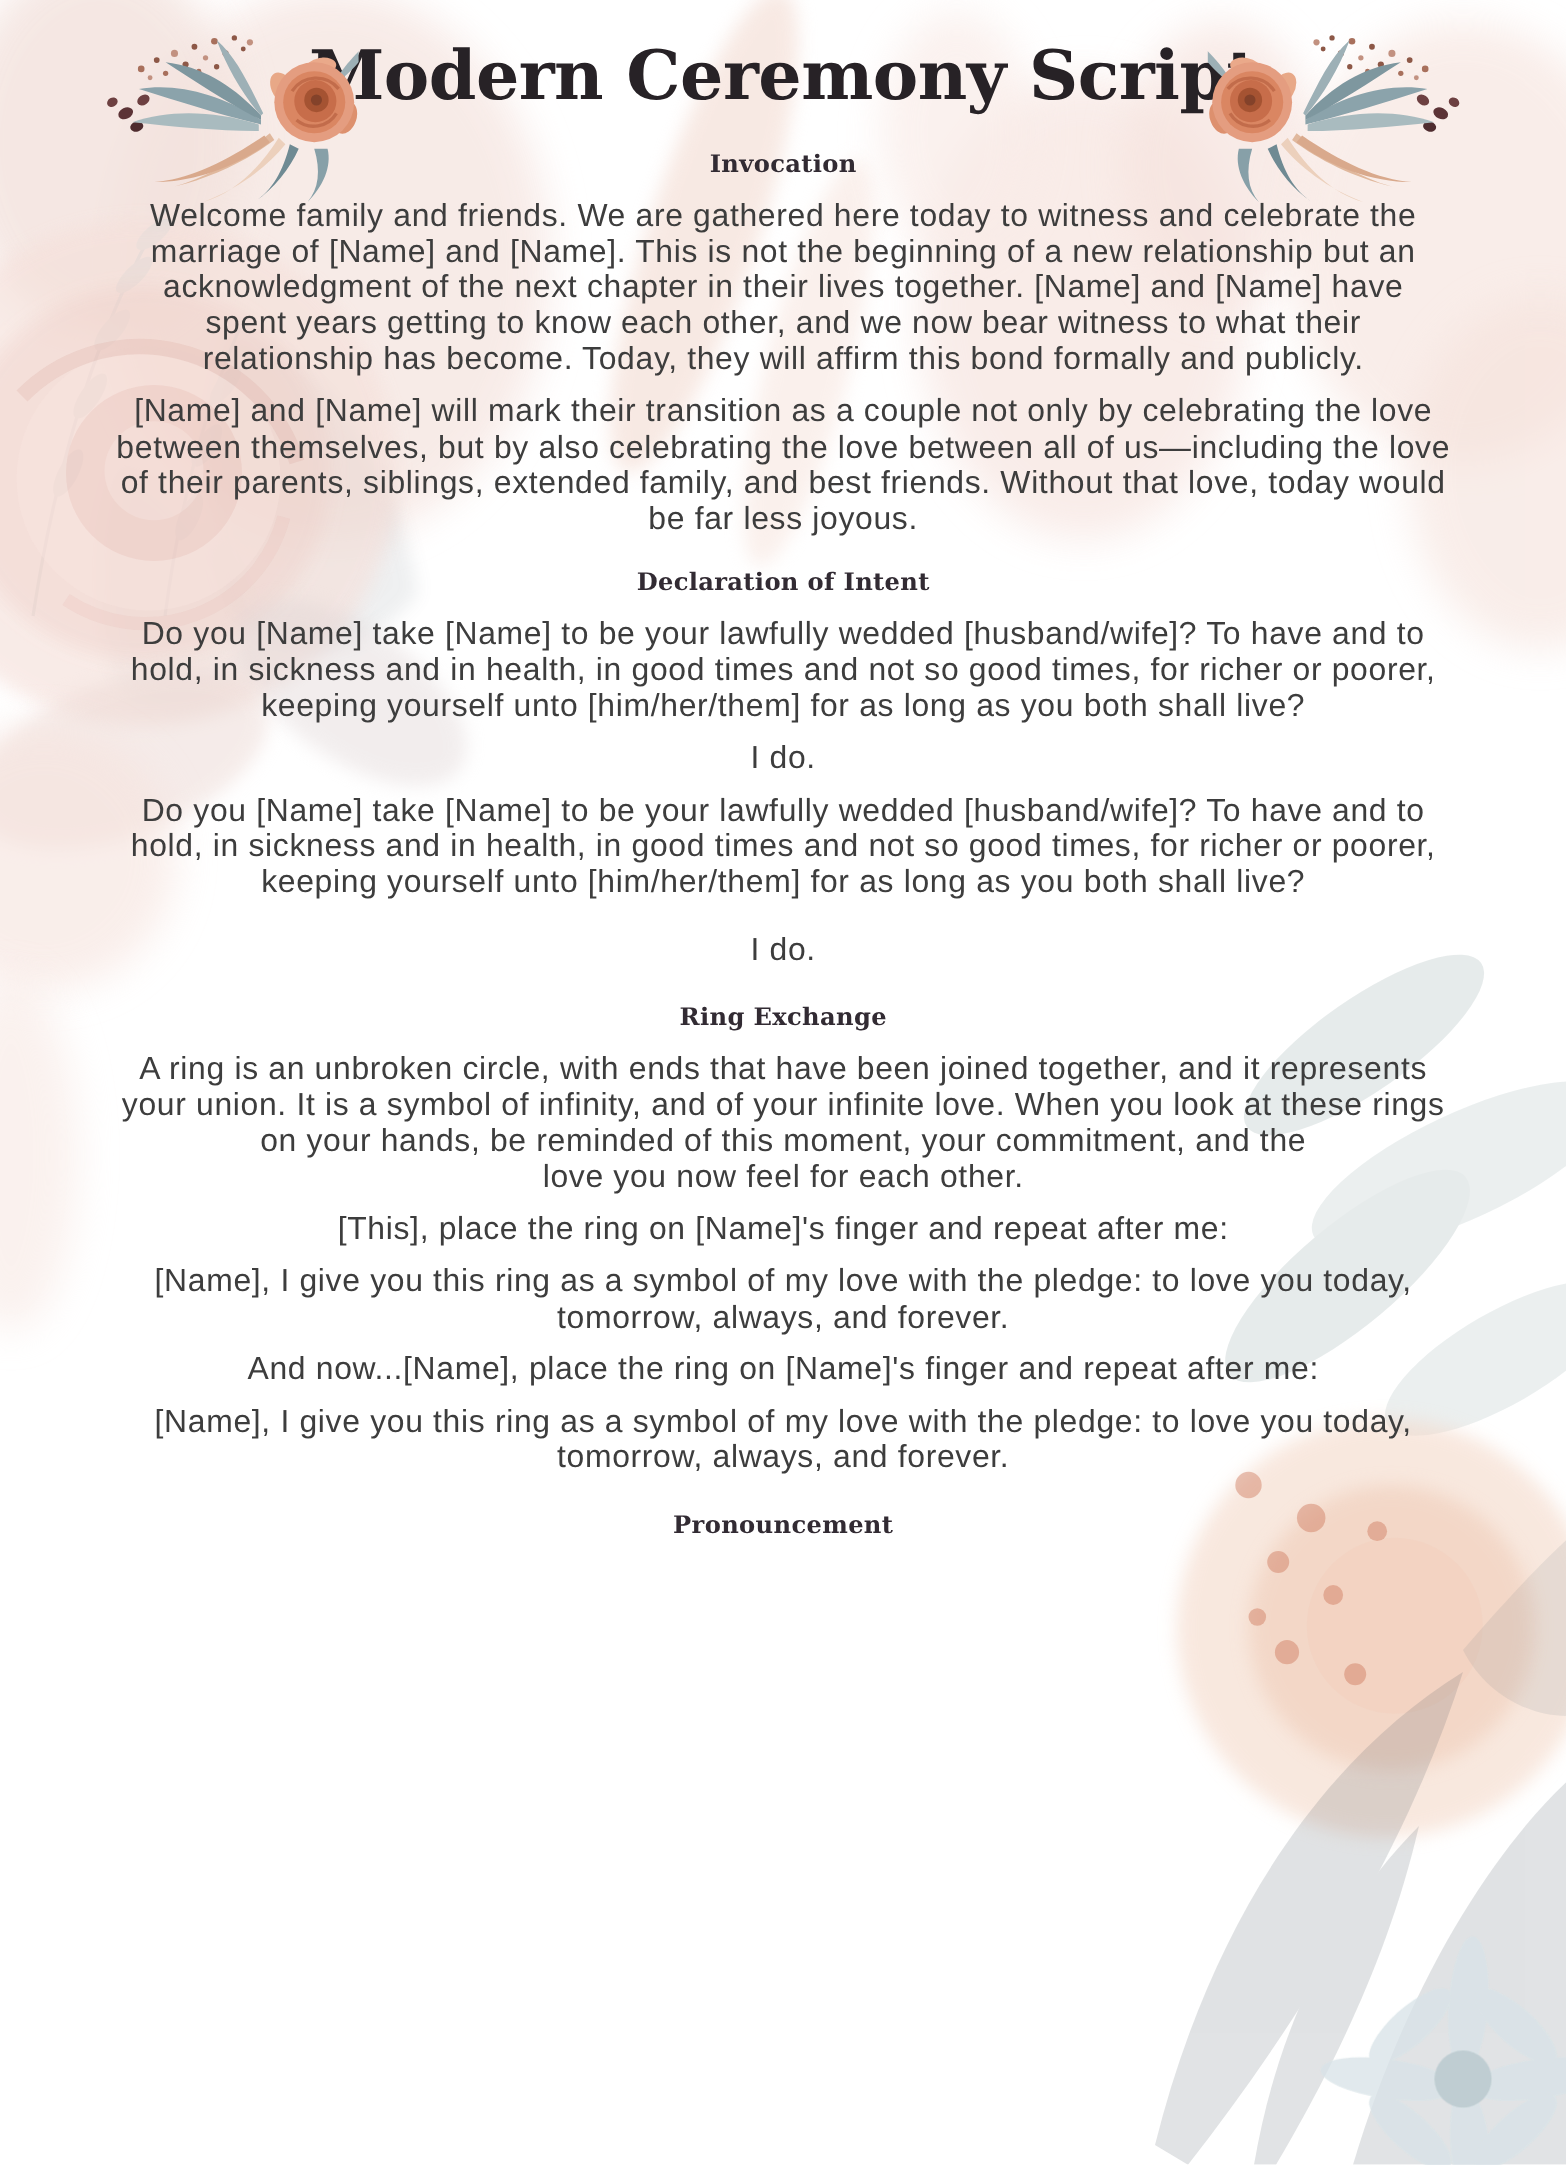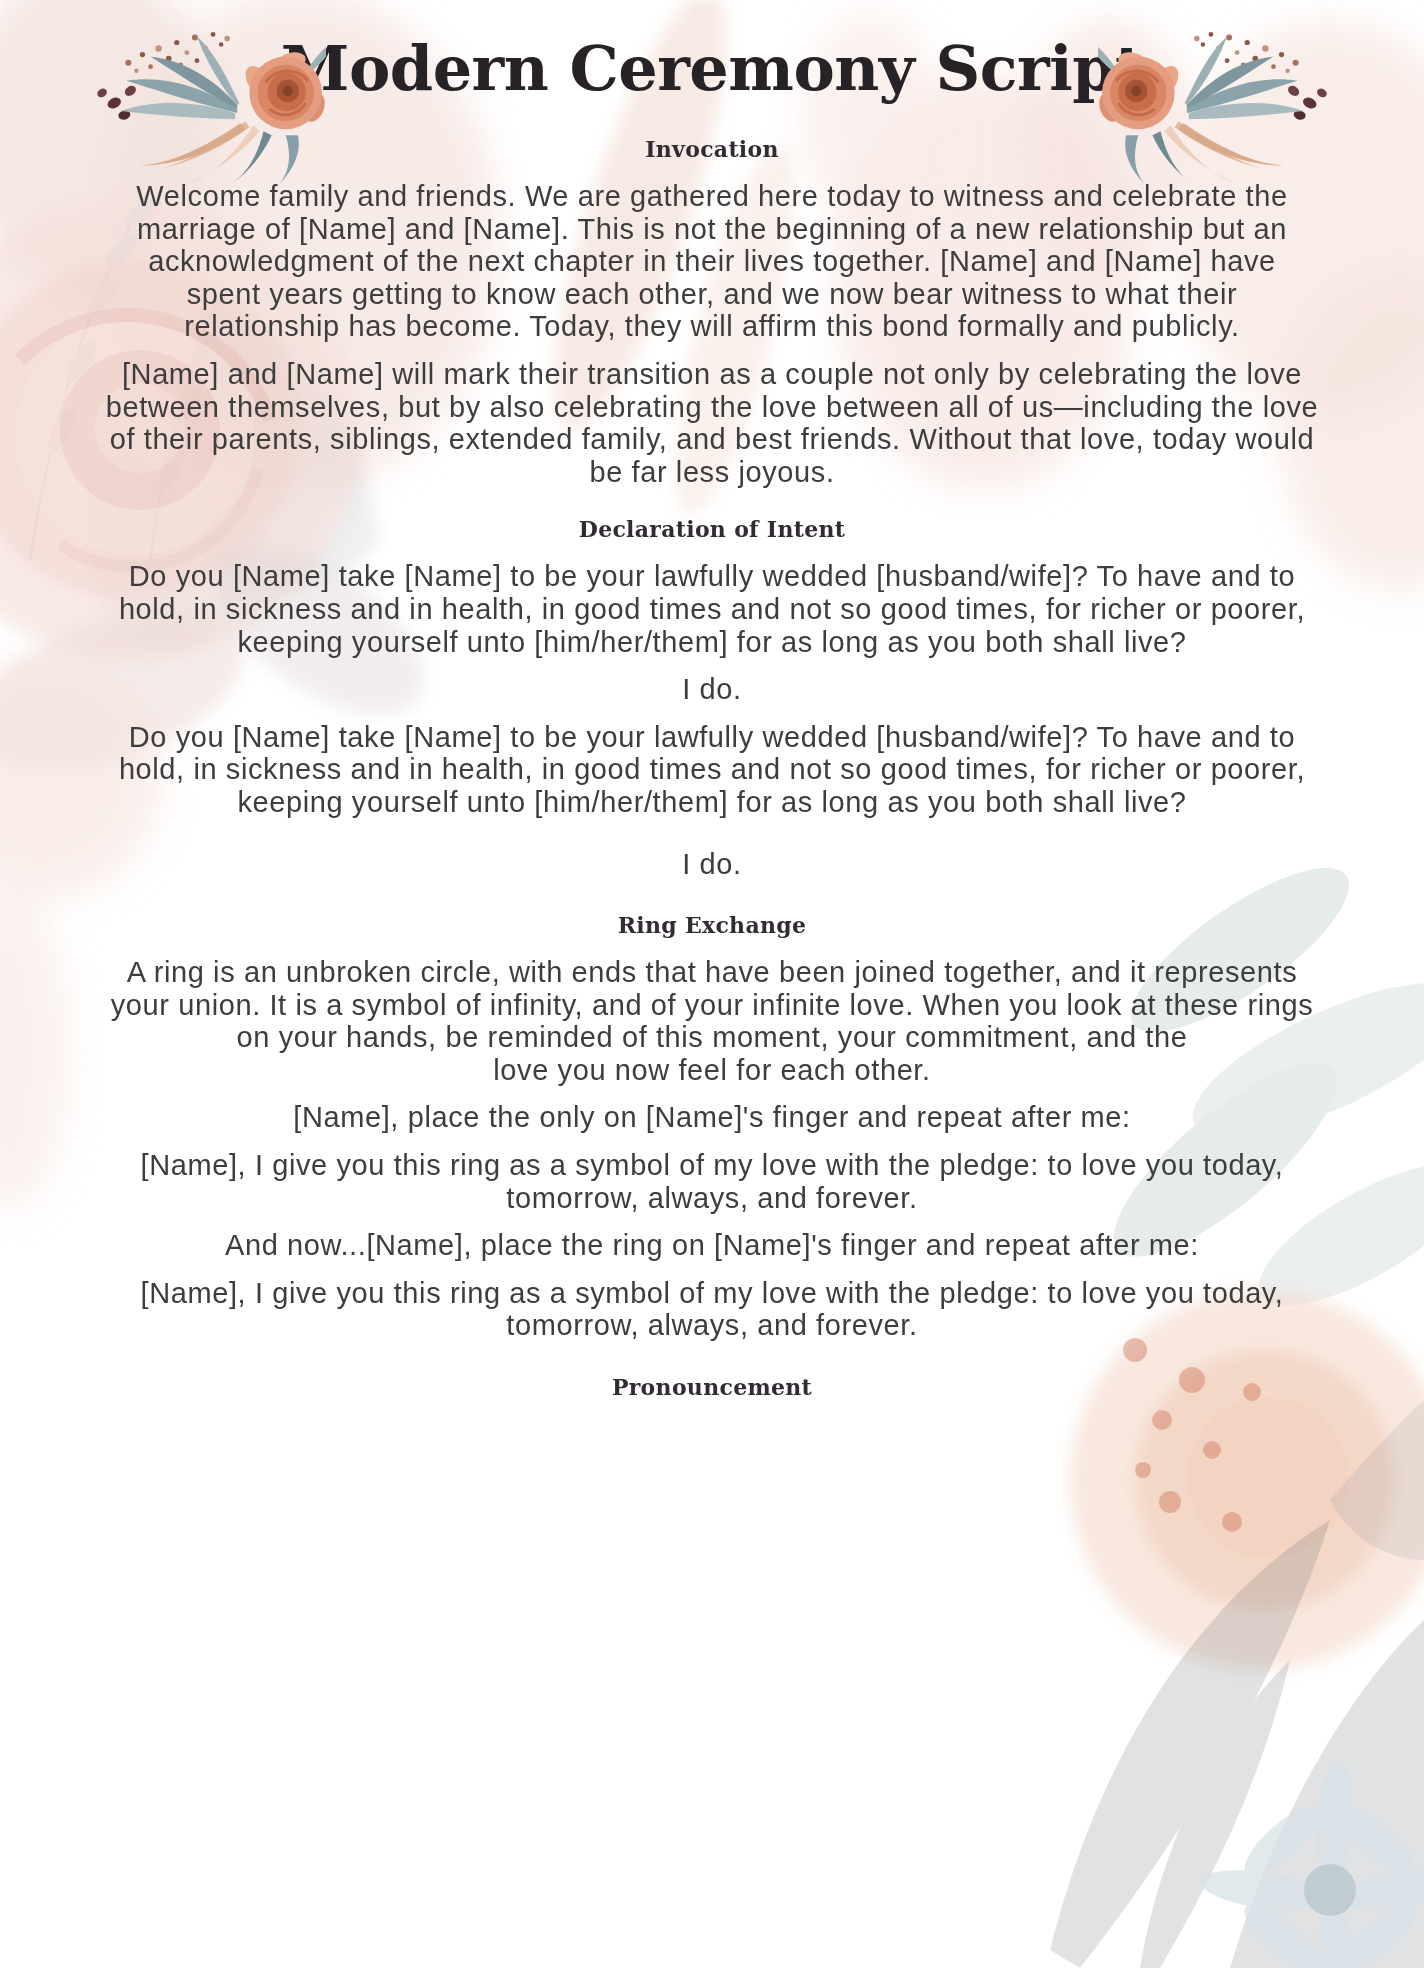--- a/index.html
+++ b/index.html
@@ -241,21 +241,21 @@
 keeping yourself unto [him/her/them] for as long as you both shall live?</p>
         <p class="body-p gap-large">I do.</p>
       </section>
 
       <section>
         <h2 class="section-heading mt-lg">Ring Exchange</h2>
         <p class="body-p">A ring is an unbroken circle, with ends that have been joined together, and it represents
 your union. It is a symbol of infinity, and of your infinite love. When you look at these rings
 on your hands, be reminded of this moment, your commitment, and the
 love you now feel for each other.</p>
-        <p class="body-p">[Name], place the only on [Name]'s finger and repeat after me:</p>
+        <p class="body-p">[This], place the ring on [Name]'s finger and repeat after me:</p>
         <p class="body-p">[Name], I give you this ring as a symbol of my love with the pledge: to love you today,
 tomorrow, always, and forever.</p>
         <p class="body-p">And now...[Name], place the ring on [Name]'s finger and repeat after me:</p>
         <p class="body-p">[Name], I give you this ring as a symbol of my love with the pledge: to love you today,
 tomorrow, always, and forever.</p>
       </section>
 
       <section>
         <h2 class="section-heading mt-lg">Pronouncement</h2>
       </section>

